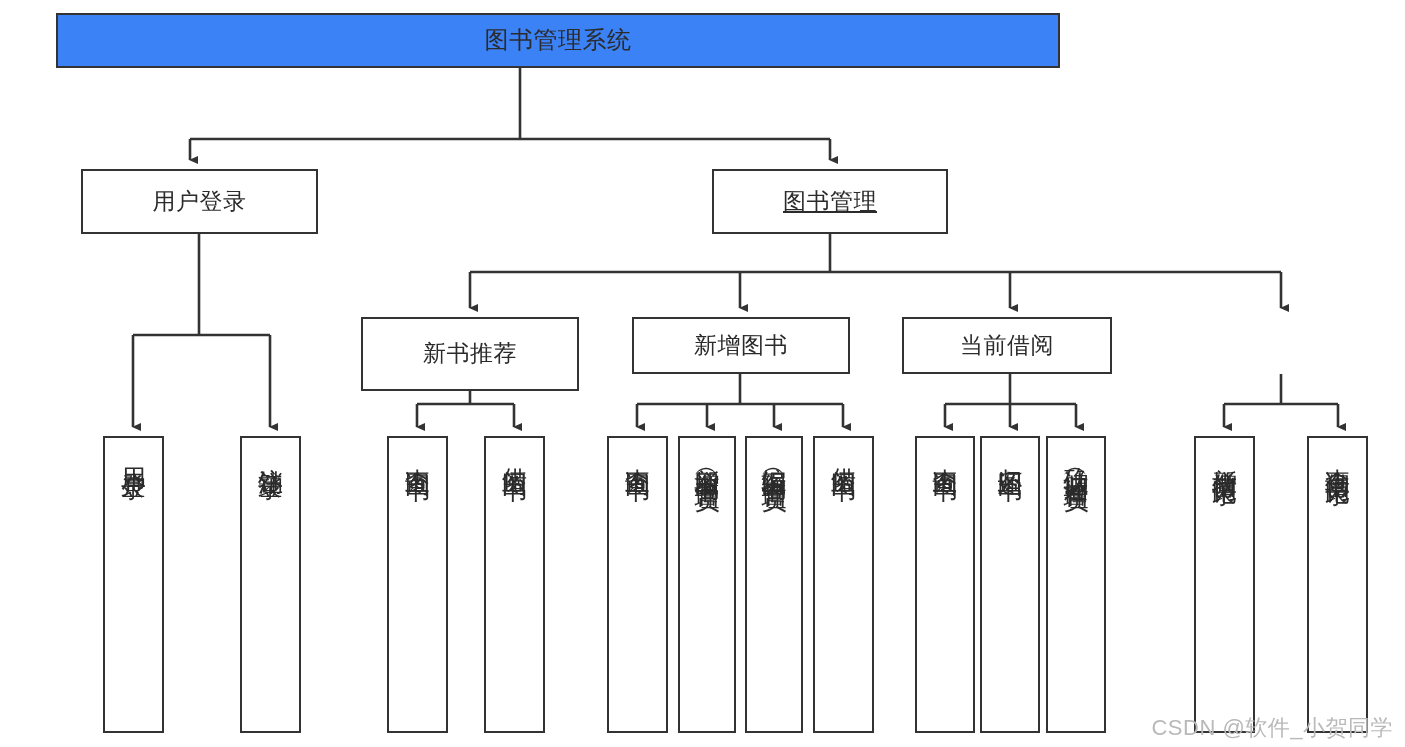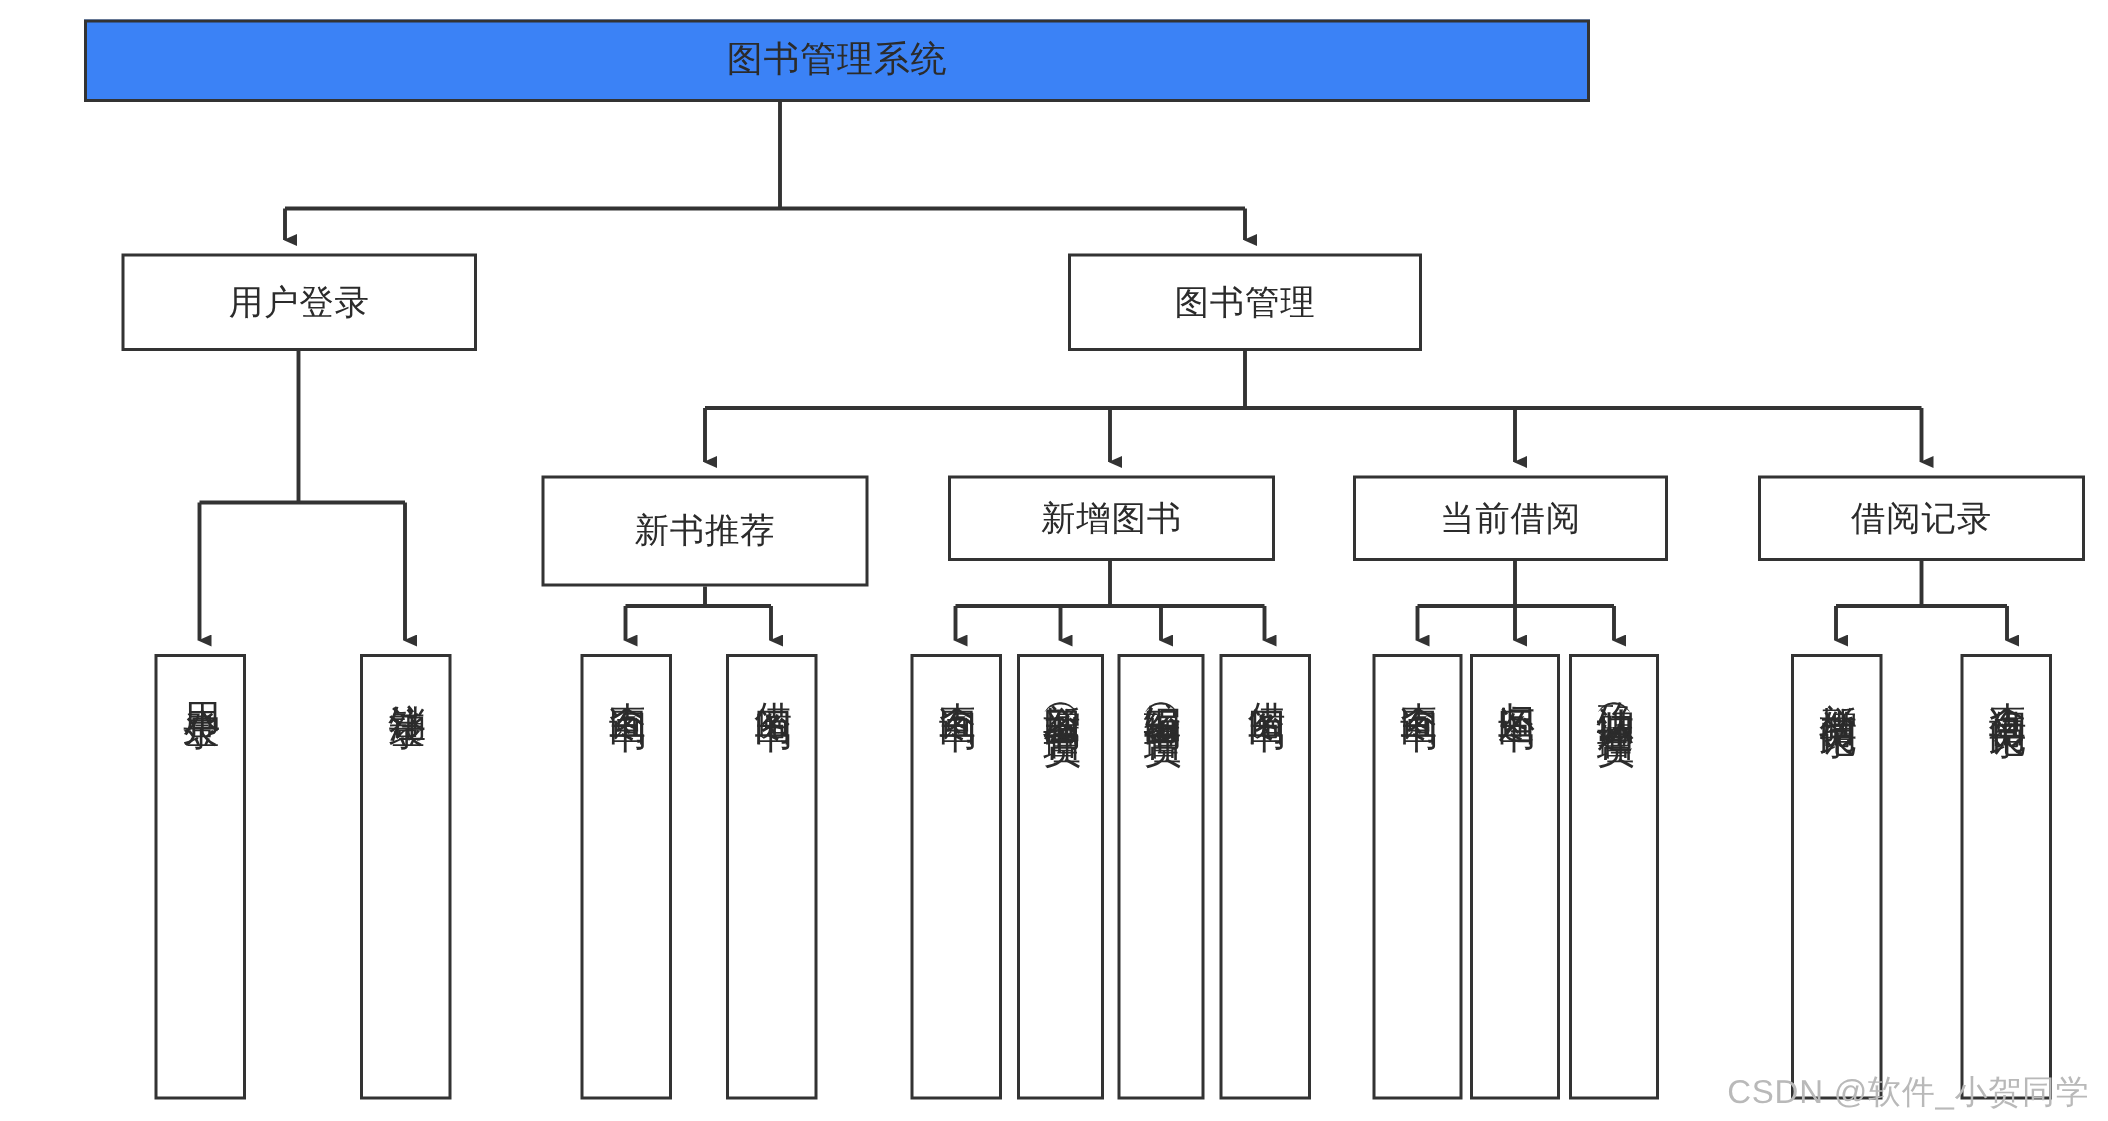--- a/index.html
+++ b/index.html
@@ -140,36 +140,33 @@
     </g>
   </svg>
 
   <div class="node root horizontal" style="left: 18px; top: 13px; width: 1004px; height: 55px; border-color: rgb(51, 51, 51); background: #3b82f6; color: rgb(43, 43, 43); margin-left: 38px;">
     <span class="node-label">图书管理系统</span>
   </div>
 
   <div class="node horizontal" style="left: 81px; top: 169px; width: 237px; height: 65px; border-color: rgb(51, 51, 51); background: rgb(255, 255, 255); color: rgb(43, 43, 43);">
     <span class="node-label">用户登录</span>
   </div>
-  <div class="node horizontal" style="left: 712px; top: 169px; width: 236px; height: 65px; border-color: rgb(51, 51, 51); background: rgb(255, 255, 255); color: rgb(43, 43, 43);">
+  <div class="node horizontal" style="left: 712px; top: 169px; width: 236px; height: 65px; border-color: rgb(51, 51, 51); background: rgb(255, 255, 255); color: rgb(43, 43, 43); text-decoration: underline;">
     <span class="node-label">图书管理</span>
   </div>
 
   <div class="node horizontal" style="left: 361px; top: 317px; width: 218px; height: 74px; border-color: rgb(51, 51, 51); background: rgb(255, 255, 255); color: rgb(43, 43, 43);">
     <span class="node-label">新书推荐</span>
   </div>
   <div class="node horizontal" style="left: 632px; top: 317px; width: 218px; height: 57px; border-color: rgb(51, 51, 51); background: rgb(255, 255, 255); color: rgb(43, 43, 43);">
     <span class="node-label">新增图书</span>
   </div>
   <div class="node horizontal" style="left: 902px; top: 317px; width: 210px; height: 57px; border-color: rgb(51, 51, 51); background: rgb(255, 255, 255); color: rgb(43, 43, 43);">
     <span class="node-label">当前借阅</span>
   </div>
-  <div class="node horizontal" style="left: 1172px; top: 317px; width: 218px; height: 57px; border-color: rgb(51, 51, 51); background: rgb(255, 255, 255); color: rgb(43, 43, 43);">
-    <span class="node-label">借阅记录</span>
-  </div>
 
   <div class="node vertical" style="left: 103px; top: 436px; width: 61px; height: 297px; border-color: rgb(51, 51, 51); background: rgb(255, 255, 255); color: rgb(43, 43, 43);">
     <span class="node-label">用户登录</span>
   </div>
   <div class="node vertical" style="left: 240px; top: 436px; width: 61px; height: 297px; border-color: rgb(51, 51, 51); background: rgb(255, 255, 255); color: rgb(43, 43, 43);">
     <span class="node-label">注销登录</span>
   </div>
   <div class="node vertical" style="left: 387px; top: 436px; width: 61px; height: 297px; border-color: rgb(51, 51, 51); background: rgb(255, 255, 255); color: rgb(43, 43, 43);">
     <span class="node-label">查询图书</span>
   </div>

